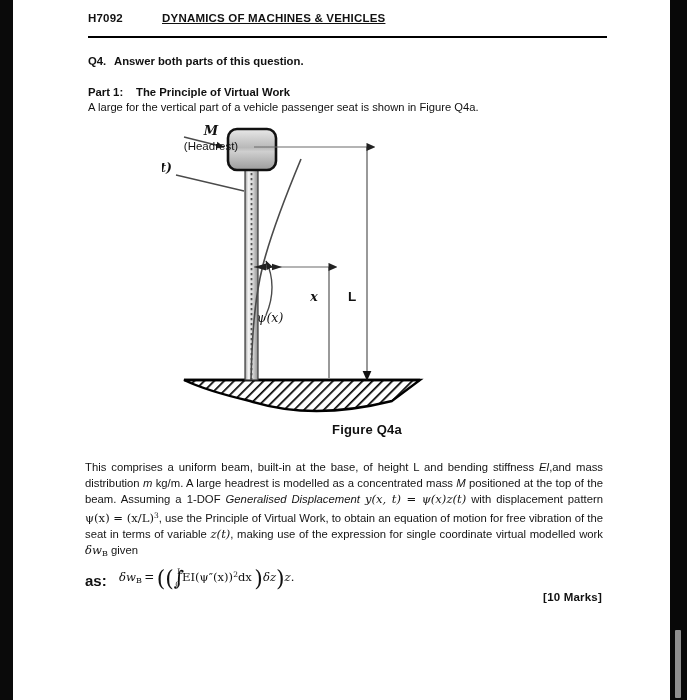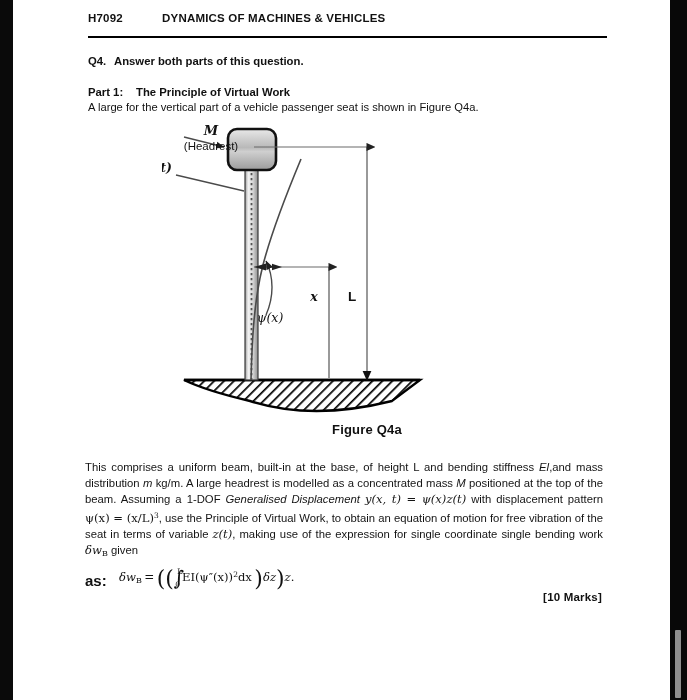--- a/index.html
+++ b/index.html
@@ -64,21 +64,21 @@
     position: absolute;
     left: 11px;
     top: 12px;
     width: 520px;
     font-size: 11.5px;
     font-weight: bold;
     letter-spacing: 0.2px;
     white-space: nowrap;
   }
   .doc-header .code { display: inline-block; width: 74px; }
-  .doc-header .title { display: inline-block; }
+  .doc-header .title { display: inline-block; text-decoration: underline; }
 
   .rule {
     position: absolute;
     left: 11px;
     top: 36px;
     width: 519px;
     height: 2px;
     background: #000;
   }
 
@@ -329,21 +329,21 @@
 
       <div class="fig-caption">
         <span>Figure Q4a</span>
       </div>
 
       <div class="body-para">
         <span>This comprises a uniform beam, built-in at the base, of height L and bending stiffness </span><i>El</i><span>,</span><span>and mass distribution </span><i>m</i><span> kg/m. A large headrest is modelled as a concentrated mass </span><i>M</i>
         <span>positioned at the top of the beam. Assuming a 1-DOF </span><i>Generalised Displacement</i>
         <span class="mathi">y(x, t) = ψ(x)z(t)</span><span> with displacement pattern </span><span class="mathr">ψ(x) = (x/L)</span><span class="sup">3</span><span>, use the Principle of Virtual</span>
         <span>Work, to obtain an equation of motion for free vibration of the seat  in terms of variable</span>
-        <span class="mathi">z(t)</span><span>, making use of the expression for single coordinate single bending work </span><span class="mathi">δw</span><span class="sub">B</span><span> given</span>
+        <span class="mathi">z(t)</span><span>, making use of the expression for single coordinate virtual modelled work </span><span class="mathi">δw</span><span class="sub">B</span><span> given</span>
       </div>
 
       <div class="formula-line">
         <span class="formula-label">as:</span>
         <span class="formula-body"><span class="mathi">δw</span><span class="sub">B</span> <span>=</span> <span class="bigparen">(</span><span class="bigparen">(</span><span class="intsign">∫</span><span class="intlim-top">L</span><span class="intlim-bot">0</span><span class="mathr">EI(ψ″(x))</span><span class="sup">2</span><span class="mathr">dx</span> <span class="bigparen">)</span><span class="mathi">δz</span><span class="bigparen">)</span><span class="mathi">z</span><span class="mathr">.</span></span>
       </div>
 
       <div class="marks">[10 Marks]</div>
 
     </div>

